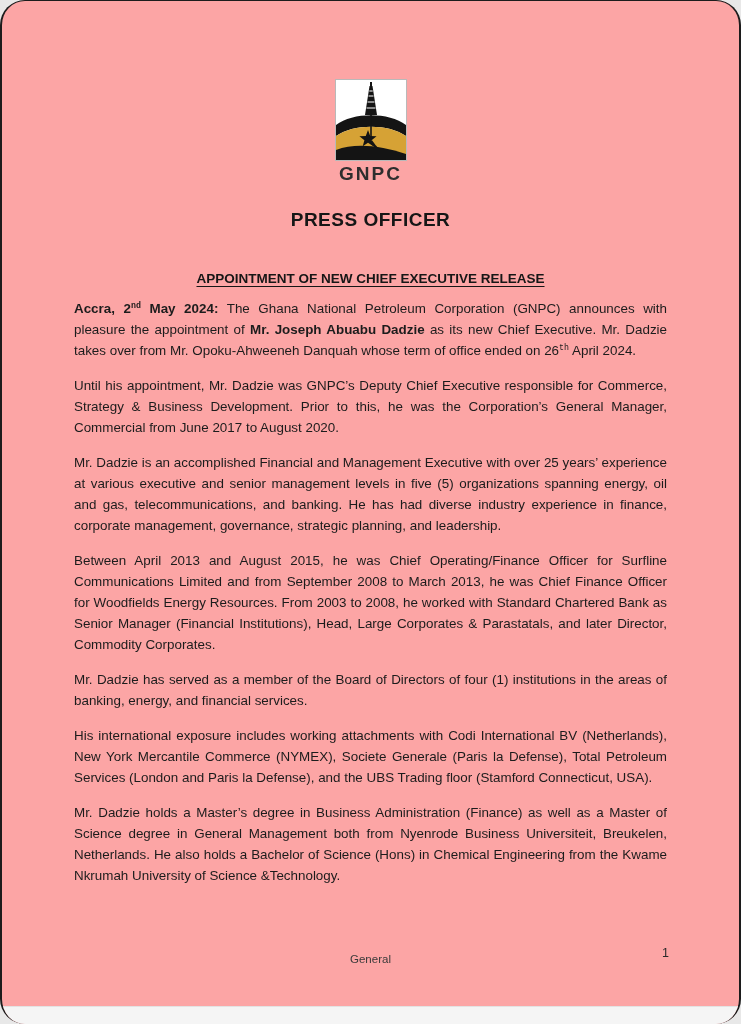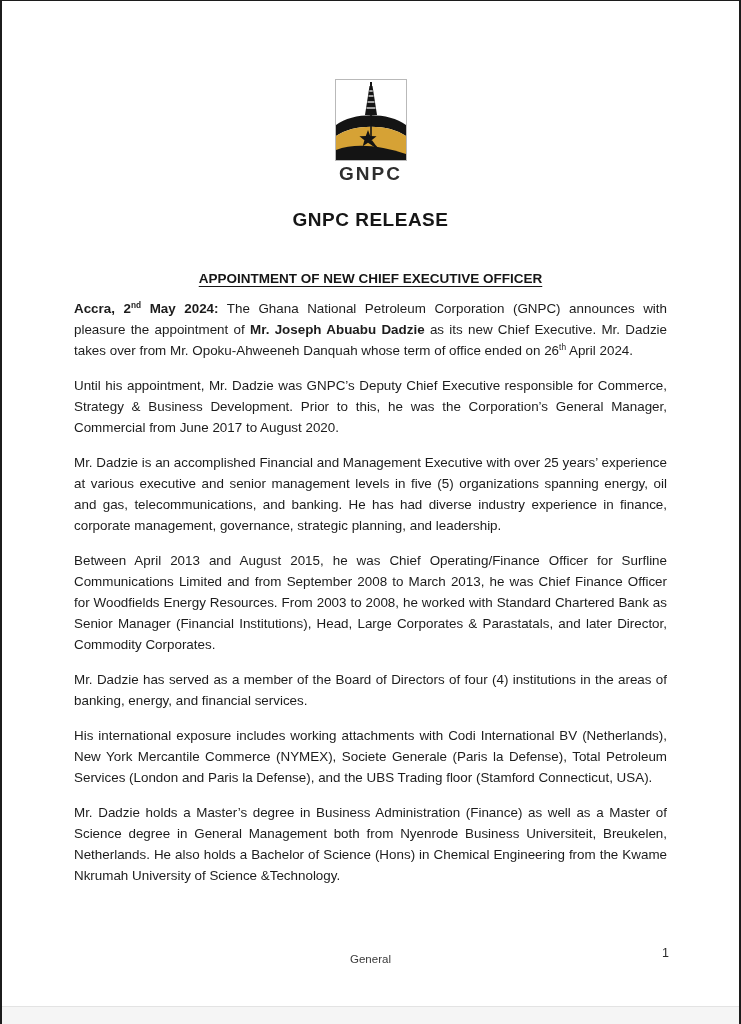--- a/index.html
+++ b/index.html
@@ -1,28 +1,29 @@
 <!DOCTYPE html>
 <html><head>
 <meta charset="utf-8">
 <style>
   html, body { margin: 0; padding: 0; background: #e8e8e8; }
   .page {
     position: relative;
     width: 741px;
     height: 1024px;
     margin: 0 auto;
-    background: #ffffff;
+    background: #fca5a5;
     border-left: 2px solid #1c1c1c;
     border-right: 2px solid #1c1c1c;
     border-top: 1px solid #1c1c1c;
     box-sizing: border-box;
     overflow: hidden;
     font-family: "Liberation Sans", sans-serif;
     color: #1c1c1c;
+    border-radius: 25px;
   }
   .logo-wrap { margin-top: 78px; text-align: center; }
   .logo-svg { display: block; margin: 0 auto; }
   .logo-text {
     margin-top: 2px;
     font-size: 19px;
     font-weight: 700;
     letter-spacing: 2px;
     color: #2e2e2e;
   }
@@ -44,21 +45,21 @@
     color: #161616;
   }
   .content {
     margin: 12px 72px 0 72px;
     font-size: 13.4px;
     line-height: 21px;
     text-align: justify;
   }
   .content p { margin: 0 0 14px 0; }
   .b { font-weight: 700; }
-  .sup { vertical-align: super; font-size: 0.62em; line-height: 0; }
+  .sup { vertical-align: super; font-size: 0.62em; line-height: 0; font-family: Liberation Mono, monospace; }
   .page-number {
     position: absolute;
     top: 945px;
     right: 70px;
     font-size: 12.5px;
     color: #2a2a2a;
   }
   .footer-classification {
     position: absolute;
     top: 952px;
@@ -105,30 +106,30 @@
       <line x1="36" y1="34" x2="36" y2="58" stroke="#141414" stroke-width="1.6"></line>
 
       <path fill="#141414" d="M33,51 L35.23,56.93 L41.56,57.22 L36.61,61.17 L38.29,67.28 L33,63.8 L27.71,67.28 L29.39,61.17 L24.44,57.22 L30.77,56.93 Z"></path>
       <path d="M36,62 C40,68 44,72.5 51,77" stroke="#141414" stroke-width="2.4" fill="none"></path>
 
       <path fill="#141414" d="M1,71 C20,63.5 46,66.5 71,75 L71,81 L1,81 Z"></path>
     </svg>
     <div class="logo-text">GNPC</div>
   </div>
 
-  <div class="press-release">GNPC RELEASE</div>
+  <div class="press-release">PRESS OFFICER</div>
 
-  <div class="doc-title">APPOINTMENT OF NEW CHIEF EXECUTIVE OFFICER</div>
+  <div class="doc-title">APPOINTMENT OF NEW CHIEF EXECUTIVE RELEASE</div>
 
   <div class="content">
     <p><span class="b">Accra, 2</span><span class="b sup">nd</span><span class="b"> May 2024:</span><span> The Ghana National Petroleum Corporation (GNPC) announces with pleasure the appointment of </span><span class="b">Mr. Joseph Abuabu Dadzie</span><span> as its new Chief Executive.  Mr. Dadzie takes over from Mr. Opoku-Ahweeneh Danquah whose term of office ended on 26</span><span class="sup">th</span><span> April 2024.</span></p>
     <p>Until his appointment, Mr. Dadzie was GNPC’s Deputy Chief Executive responsible for Commerce, Strategy &amp; Business Development.  Prior to this, he was the Corporation’s General Manager, Commercial from June 2017 to August 2020.</p>
     <p>Mr. Dadzie is an accomplished Financial and Management Executive with over 25 years’ experience at various executive and senior management levels in five (5) organizations spanning energy, oil and gas, telecommunications, and banking.  He has had diverse industry experience in finance, corporate management, governance, strategic planning, and leadership.</p>
     <p>Between April 2013 and August 2015, he was Chief Operating/Finance Officer for Surfline Communications Limited and from September 2008 to March 2013, he was Chief Finance Officer for Woodfields Energy Resources.  From 2003 to 2008, he worked with Standard Chartered Bank as Senior Manager (Financial Institutions), Head, Large Corporates &amp; Parastatals, and later Director, Commodity Corporates.</p>
-    <p>Mr. Dadzie has served as a member of the Board of Directors of four (4) institutions in the areas of banking, energy, and financial services.</p>
+    <p>Mr. Dadzie has served as a member of the Board of Directors of four (1) institutions in the areas of banking, energy, and financial services.</p>
     <p>His international exposure includes working attachments with Codi International BV (Netherlands), New York Mercantile Commerce (NYMEX), Societe Generale (Paris la Defense), Total Petroleum Services (London and Paris la Defense), and the UBS Trading floor (Stamford Connecticut, USA).</p>
     <p>Mr. Dadzie holds a Master’s degree in Business Administration (Finance) as well as a Master of Science degree in General Management both from Nyenrode Business Universiteit, Breukelen, Netherlands.  He also holds a Bachelor of Science (Hons) in Chemical Engineering from the Kwame Nkrumah University of Science &amp;Technology.</p>
   </div>
 
   <div class="page-number">1</div>
 
   <div class="footer-classification">General</div>
 
   <div class="bottom-strip"></div>
 

